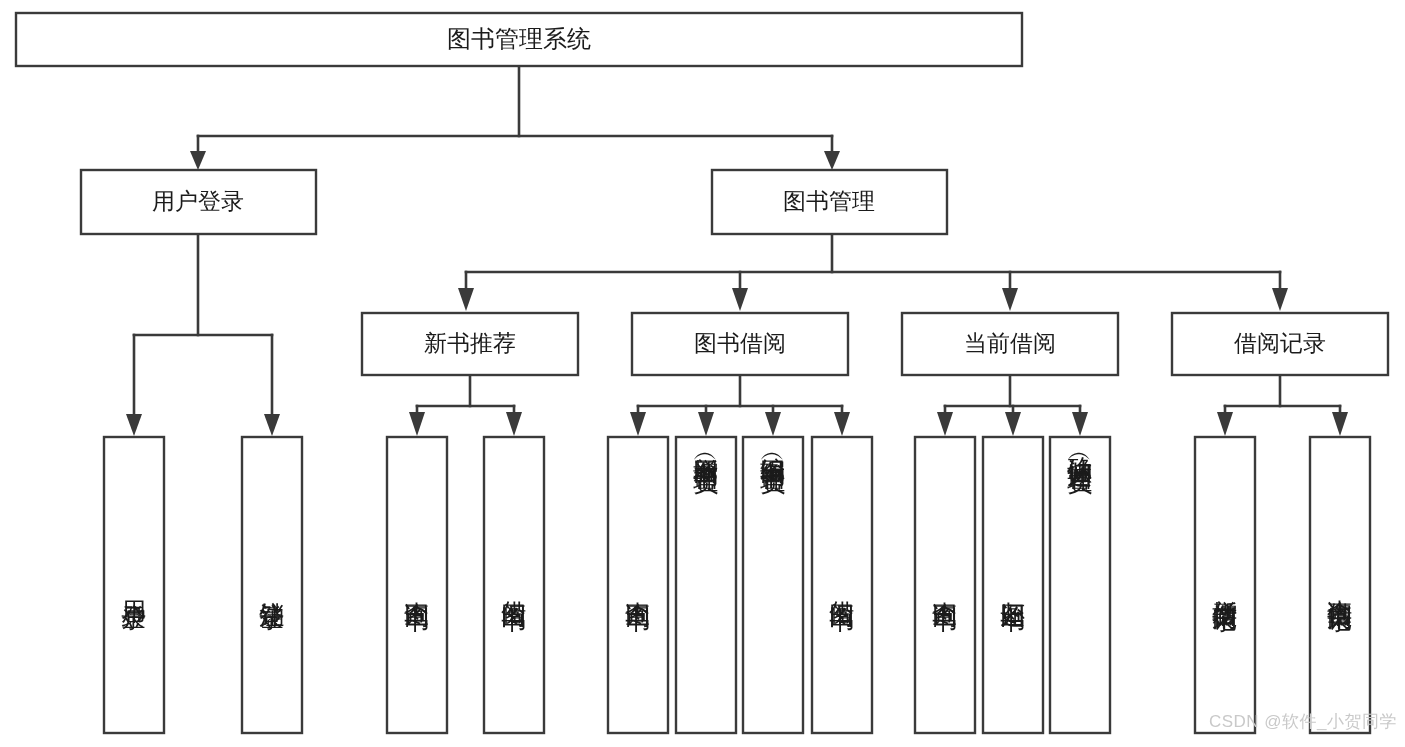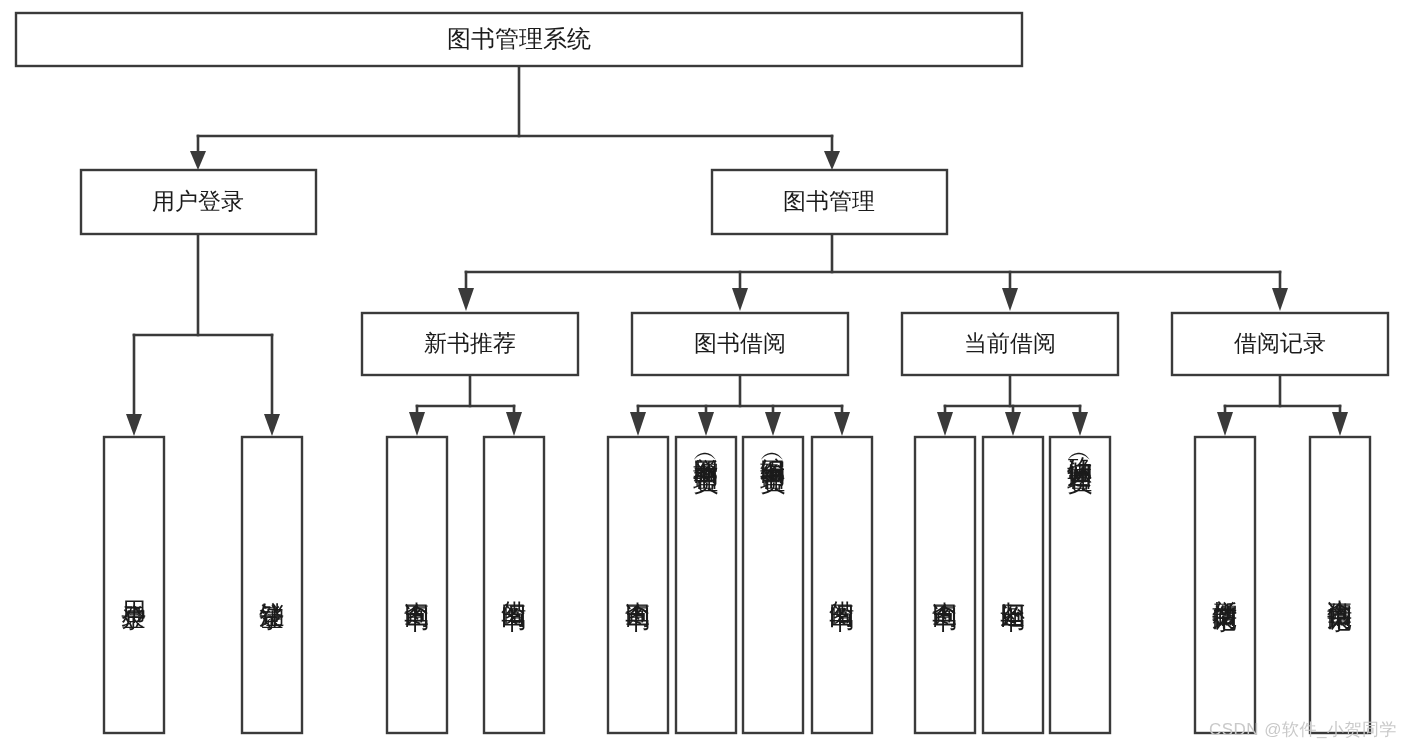--- a/index.html
+++ b/index.html
@@ -69,21 +69,21 @@
     font-family: "Liberation Sans", "DejaVu Sans", sans-serif;
     font-size: 25px;
     line-height: 1.06;
     letter-spacing: 2px;
     color: #1b1b1b;
     white-space: nowrap;
   }
   .watermark {
     position: absolute;
     right: 8px;
-    bottom: 6px;
+    bottom: 14px;
     font-family: "Liberation Sans", "DejaVu Sans", sans-serif;
     font-size: 17px;
     color: #c9c9c9;
     letter-spacing: 0.5px;
     white-space: nowrap;
   }
 </style>
 </head>
 <body>
 

